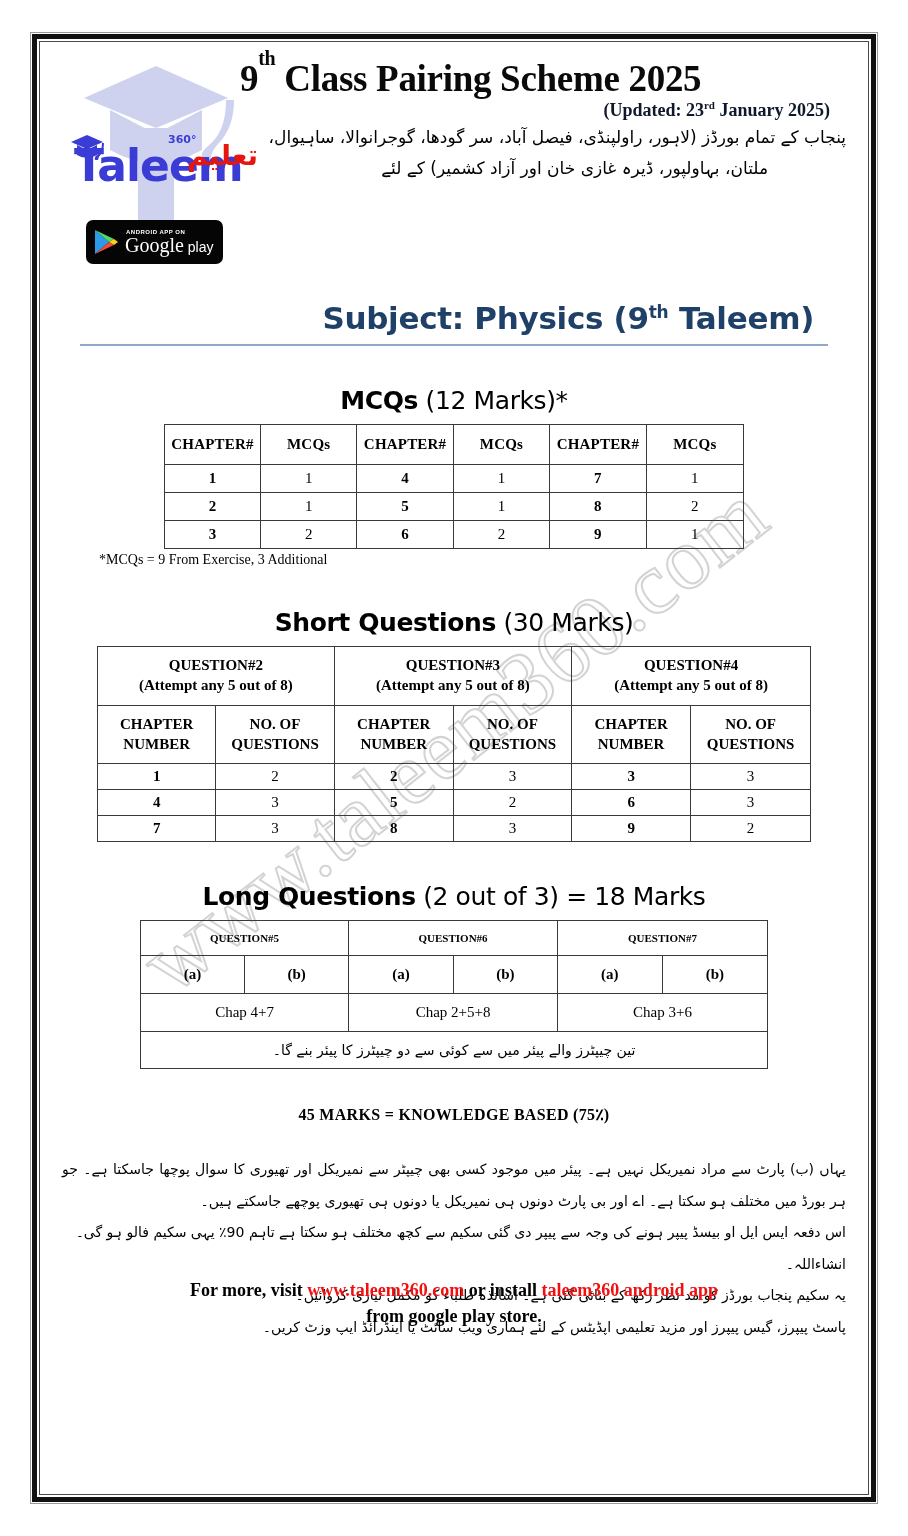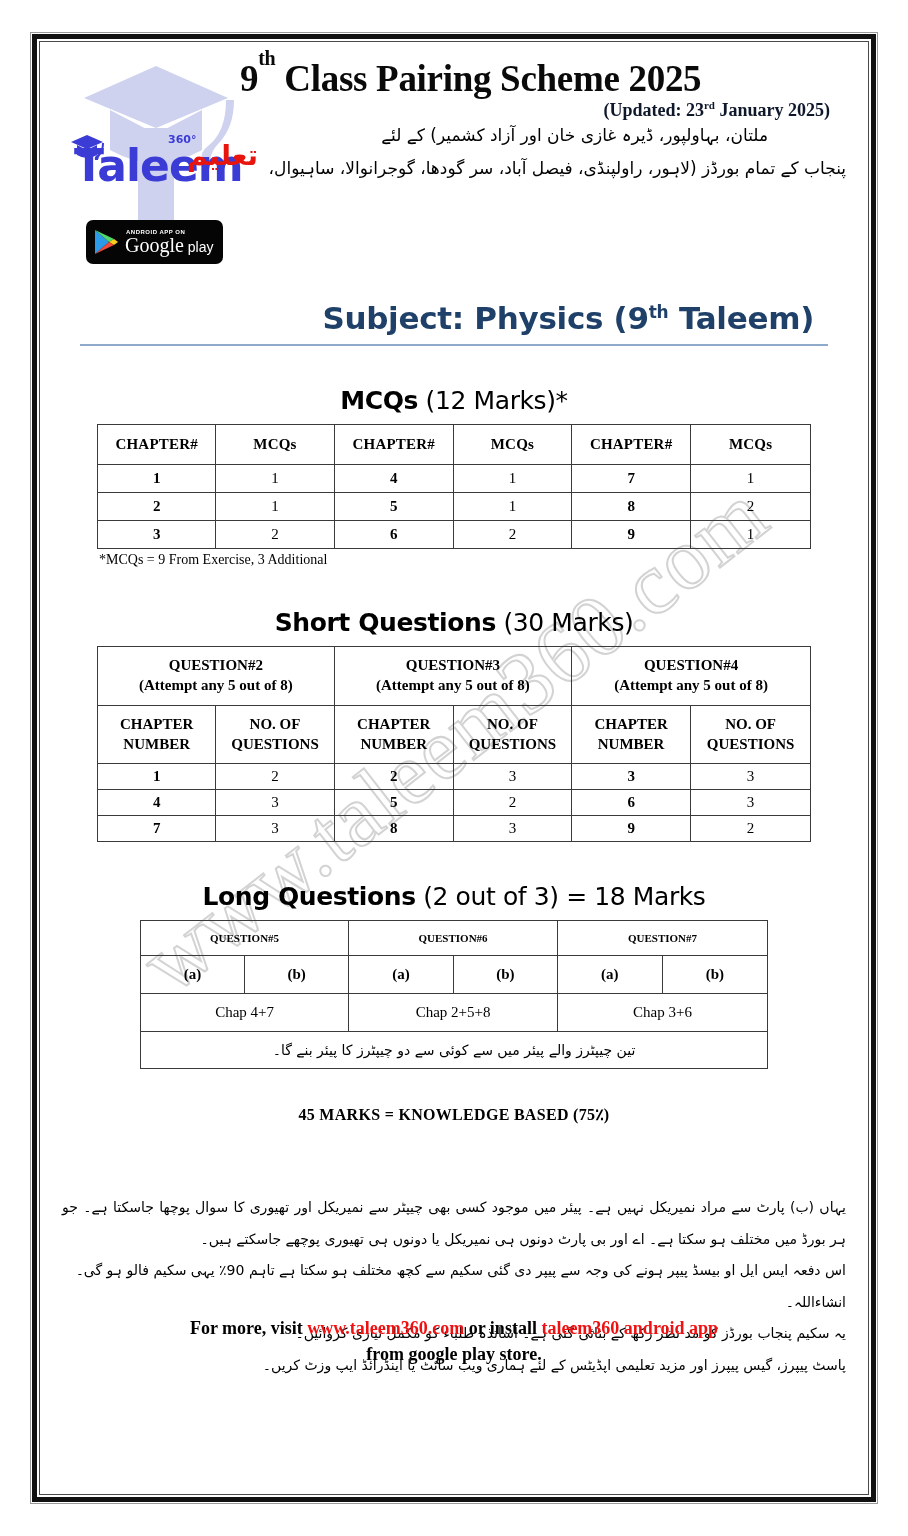--- a/index.html
+++ b/index.html
@@ -200,21 +200,21 @@
     border-collapse: collapse;
     width: 100%;
     font-family: "Liberation Serif", serif;
   }
   table td, table th {
     border: 1px solid #3a3a3a;
     text-align: center;
     vertical-align: middle;
     background: transparent;
   }
-  .tbl-mcq { margin: 0 auto; width: 714px; }
+  .tbl-mcq { margin: 0 auto; width: 580px; }
   .tbl-mcq th {
     font-weight: 700;
     font-size: 15px;
     padding: 11px 2px;
     letter-spacing: .2px;
   }
   .tbl-mcq td { font-size: 15px; padding: 5px 2px; }
   .tbl-mcq td.chap { font-weight: 700; }
   .mcq-note {
     width: 714px;
@@ -262,21 +262,21 @@
     font-family: "Liberation Serif", serif;
     font-weight: 700;
     font-size: 16px;
     letter-spacing: .3px;
     margin-bottom: 22px;
     color: #000;
   }
 
   
   .notes {
-    margin: 68px 22px 0 22px;
+    margin: 30px 22px 0 22px;
     direction: rtl;
   }
   .note {
     font-family: "DejaVu Sans", sans-serif;
     font-size: 14px;
     line-height: 2.25;
     text-align: right;
     color: #000;
   }
   .note.justify { text-align: justify; text-align-last: right; }
@@ -333,22 +333,22 @@
           <span class="gplay-txt">
             <span class="gplay-small">ANDROID APP ON</span>
             <span class="gplay-big"><span>Google</span><span class="lite"> play</span></span>
           </span>
         </div>
       </div>
 
       <div class="title-block">
         <div class="main-title"><span>9</span><sup>th</sup><span> Class Pairing Scheme 2025</span></div>
         <div class="updated"><span>(Updated: 23</span><sup>rd</sup><span> January 2025)</span></div>
+        <div class="urdu-line">پنجاب کے تمام بورڈز (لاہور، راولپنڈی، فیصل آباد، سر گودھا، گوجرانوالا، ساہیوال،</div>
         <div class="urdu-line second">ملتان، بہاولپور، ڈیرہ غازی خان اور آزاد کشمیر) کے لئے</div>
-        <div class="urdu-line">پنجاب کے تمام بورڈز (لاہور، راولپنڈی، فیصل آباد، سر گودھا، گوجرانوالا، ساہیوال،</div>
       </div>
     </div>
 
     <div class="subject-wrap">
       <div class="subject-title"><span>Subject: Physics (9</span><sup>th</sup><span> Taleem)</span></div>
       <div class="subject-rule"></div>
     </div>
 
     <div class="sec-heading"><span class="bold">MCQs</span><span> (12 Marks)*</span></div>
     <table class="tbl-mcq">

